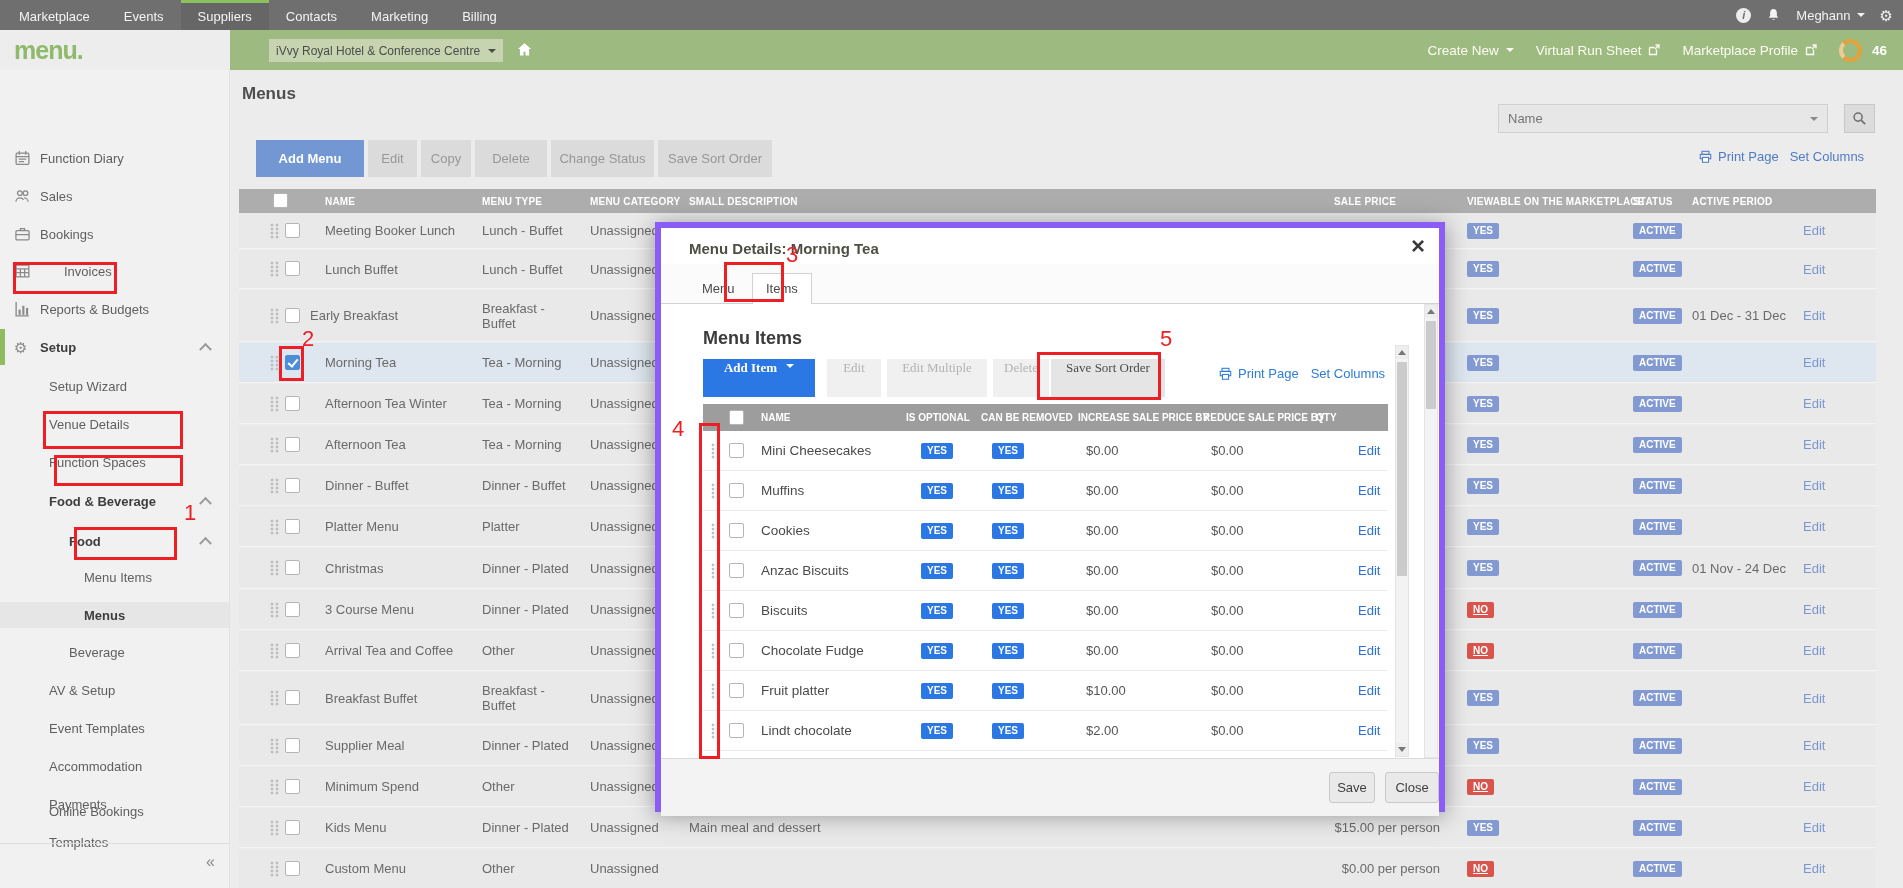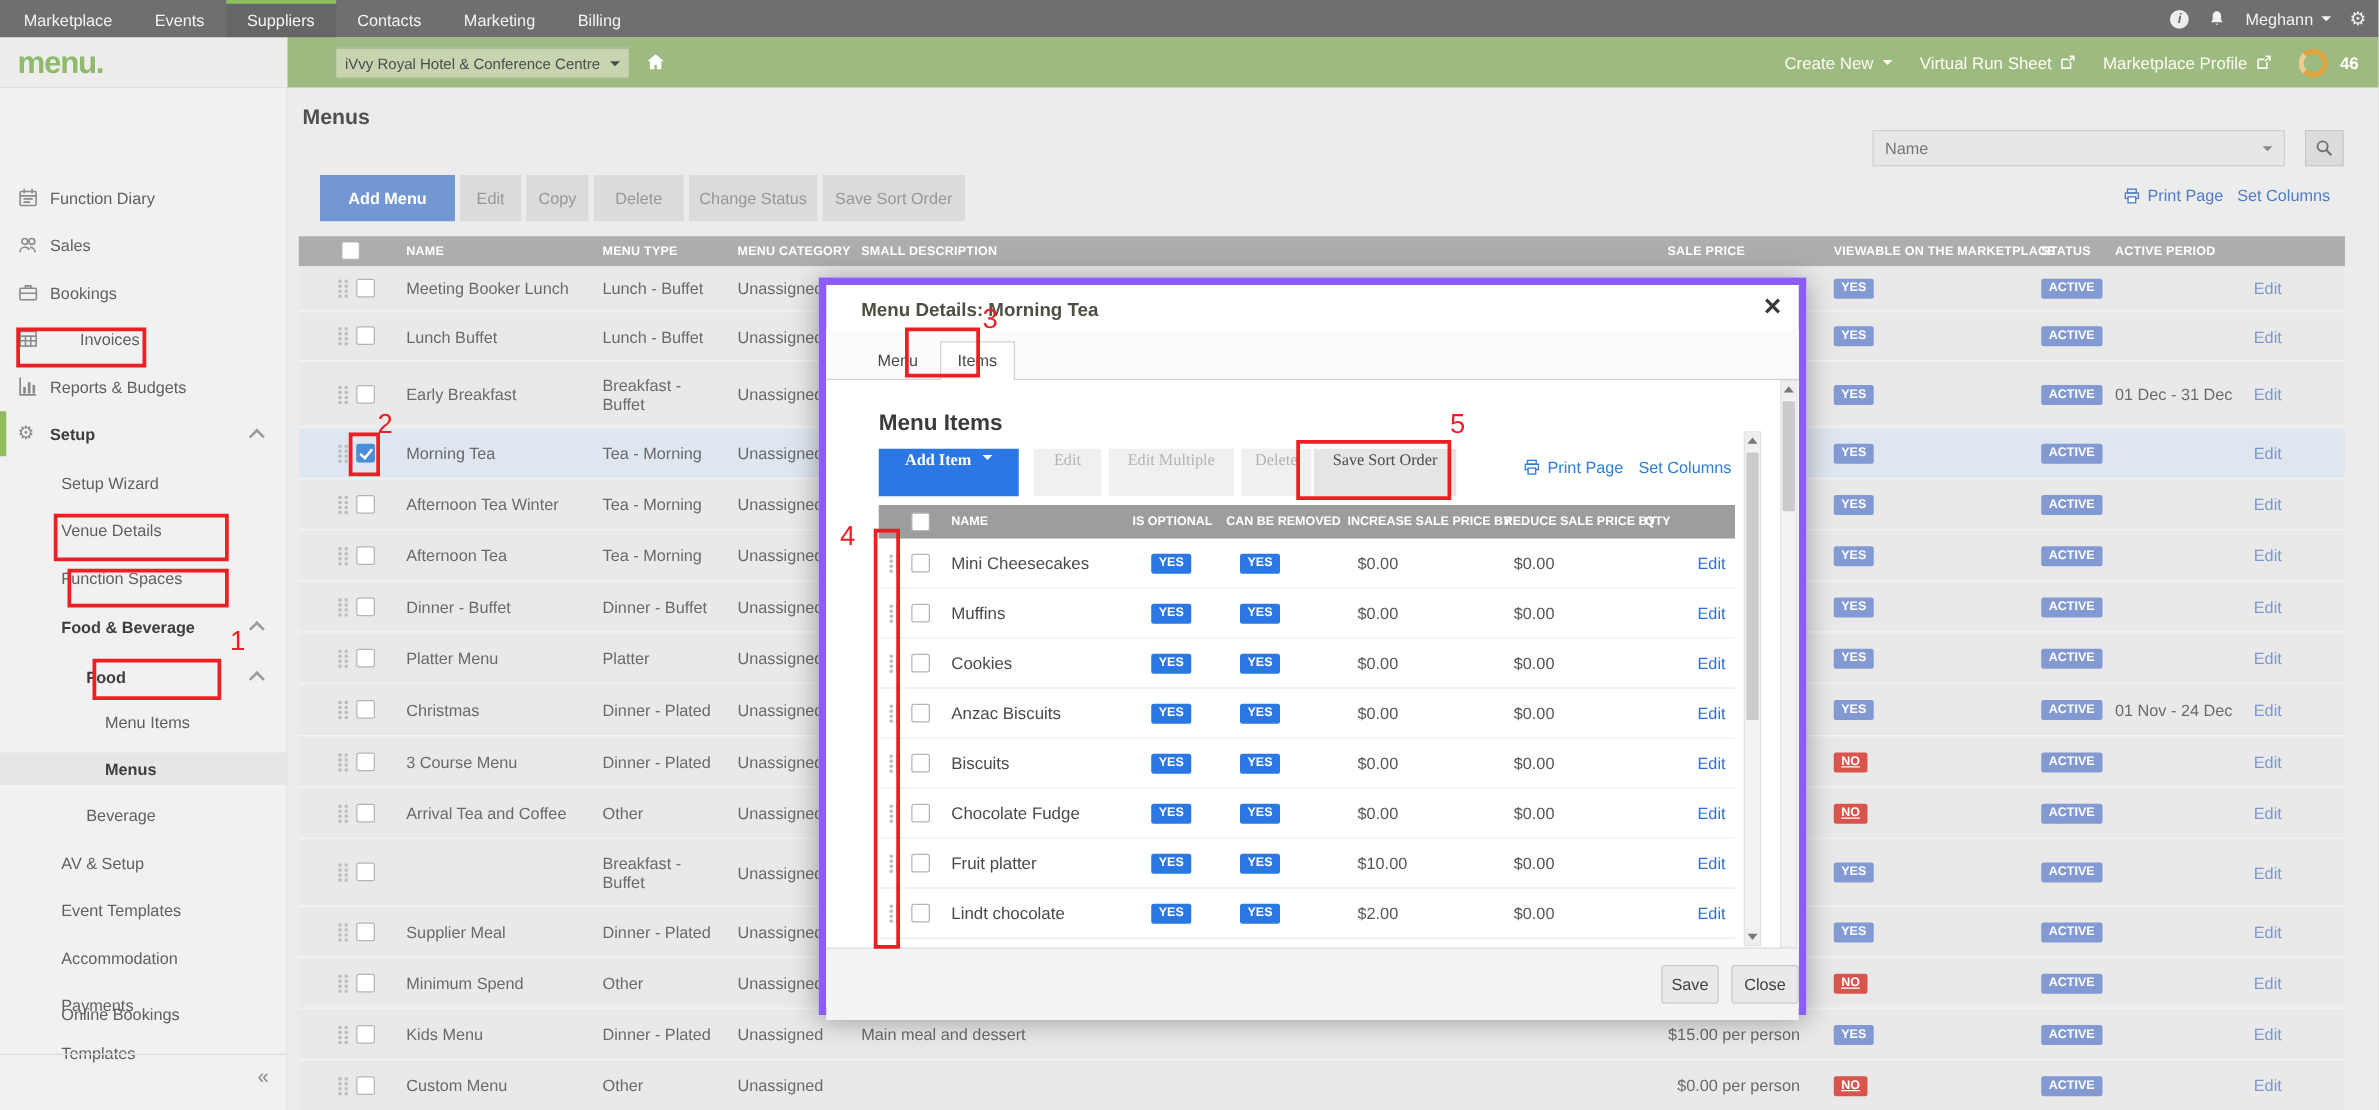--- a/index.html
+++ b/index.html
@@ -347,21 +347,21 @@
           <div class="mcell" style="left: 1394px;">
             <span class="badge b-blue">ACTIVE</span>
           </div>
           <div class="mcell" style="left: 1564px;">
             <a class="edit-m">Edit</a>
           </div>
         </div>
         <div class="mrow" style="top: 101px; height: 52px;">
           <span class="handle"></span>
           <span class="cbx"></span>
-          <div class="mcell" style="left: 86px; width: 150px; text-align: center;">Early Breakfast</div>
+          <div class="mcell" style="left: 71px; width: 150px; text-align: center;">Early Breakfast</div>
           <div class="mcell" style="left: 243px; width: 100px;">Breakfast - Buffet</div>
           <div class="mcell" style="left: 351px; width: 95px;">Unassigned</div>
           <div class="mcell" style="left: 1453px; width: 115px;">01 Dec - 31 Dec</div>
           <div class="mcell" style="left: 1228px;">
             <span class="badge b-blue">YES</span>
           </div>
           <div class="mcell" style="left: 1394px;">
             <span class="badge b-blue">ACTIVE</span>
           </div>
           <div class="mcell" style="left: 1564px;">
@@ -493,20 +493,21 @@
           <div class="mcell" style="left: 1394px;">
             <span class="badge b-blue">ACTIVE</span>
           </div>
           <div class="mcell" style="left: 1564px;">
             <a class="edit-m">Edit</a>
           </div>
         </div>
         <div class="mrow" style="top: 483px; height: 53px;">
           <span class="handle"></span>
           <span class="cbx"></span>
+          <div class="mcell" style="left: 86px; width: 150px;">Breakfast Buffet</div>
           <div class="mcell" style="left: 243px; width: 100px;">Breakfast - Buffet</div>
           <div class="mcell" style="left: 351px; width: 95px;">Unassigned</div>
           <div class="mcell" style="left: 1228px;">
             <span class="badge b-blue">YES</span>
           </div>
           <div class="mcell" style="left: 1394px;">
             <span class="badge b-blue">ACTIVE</span>
           </div>
           <div class="mcell" style="left: 1564px;">
             <a class="edit-m">Edit</a>

